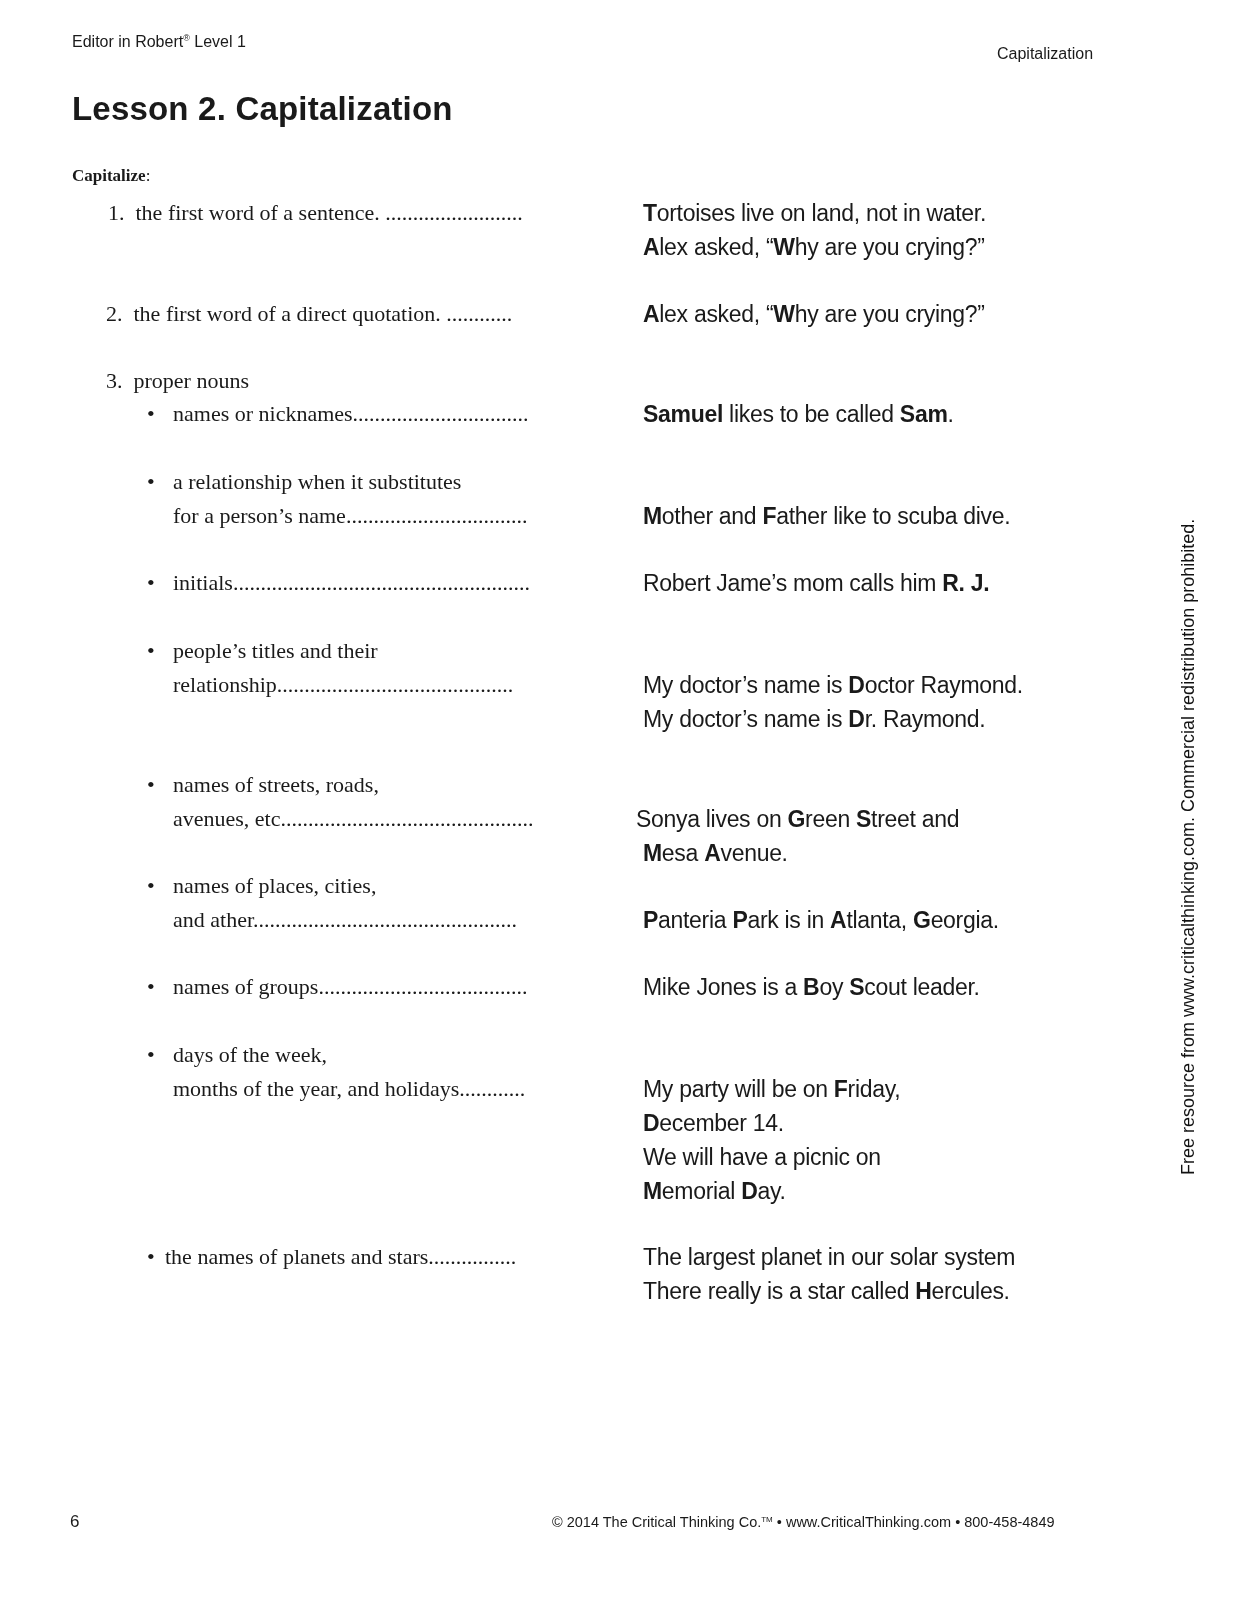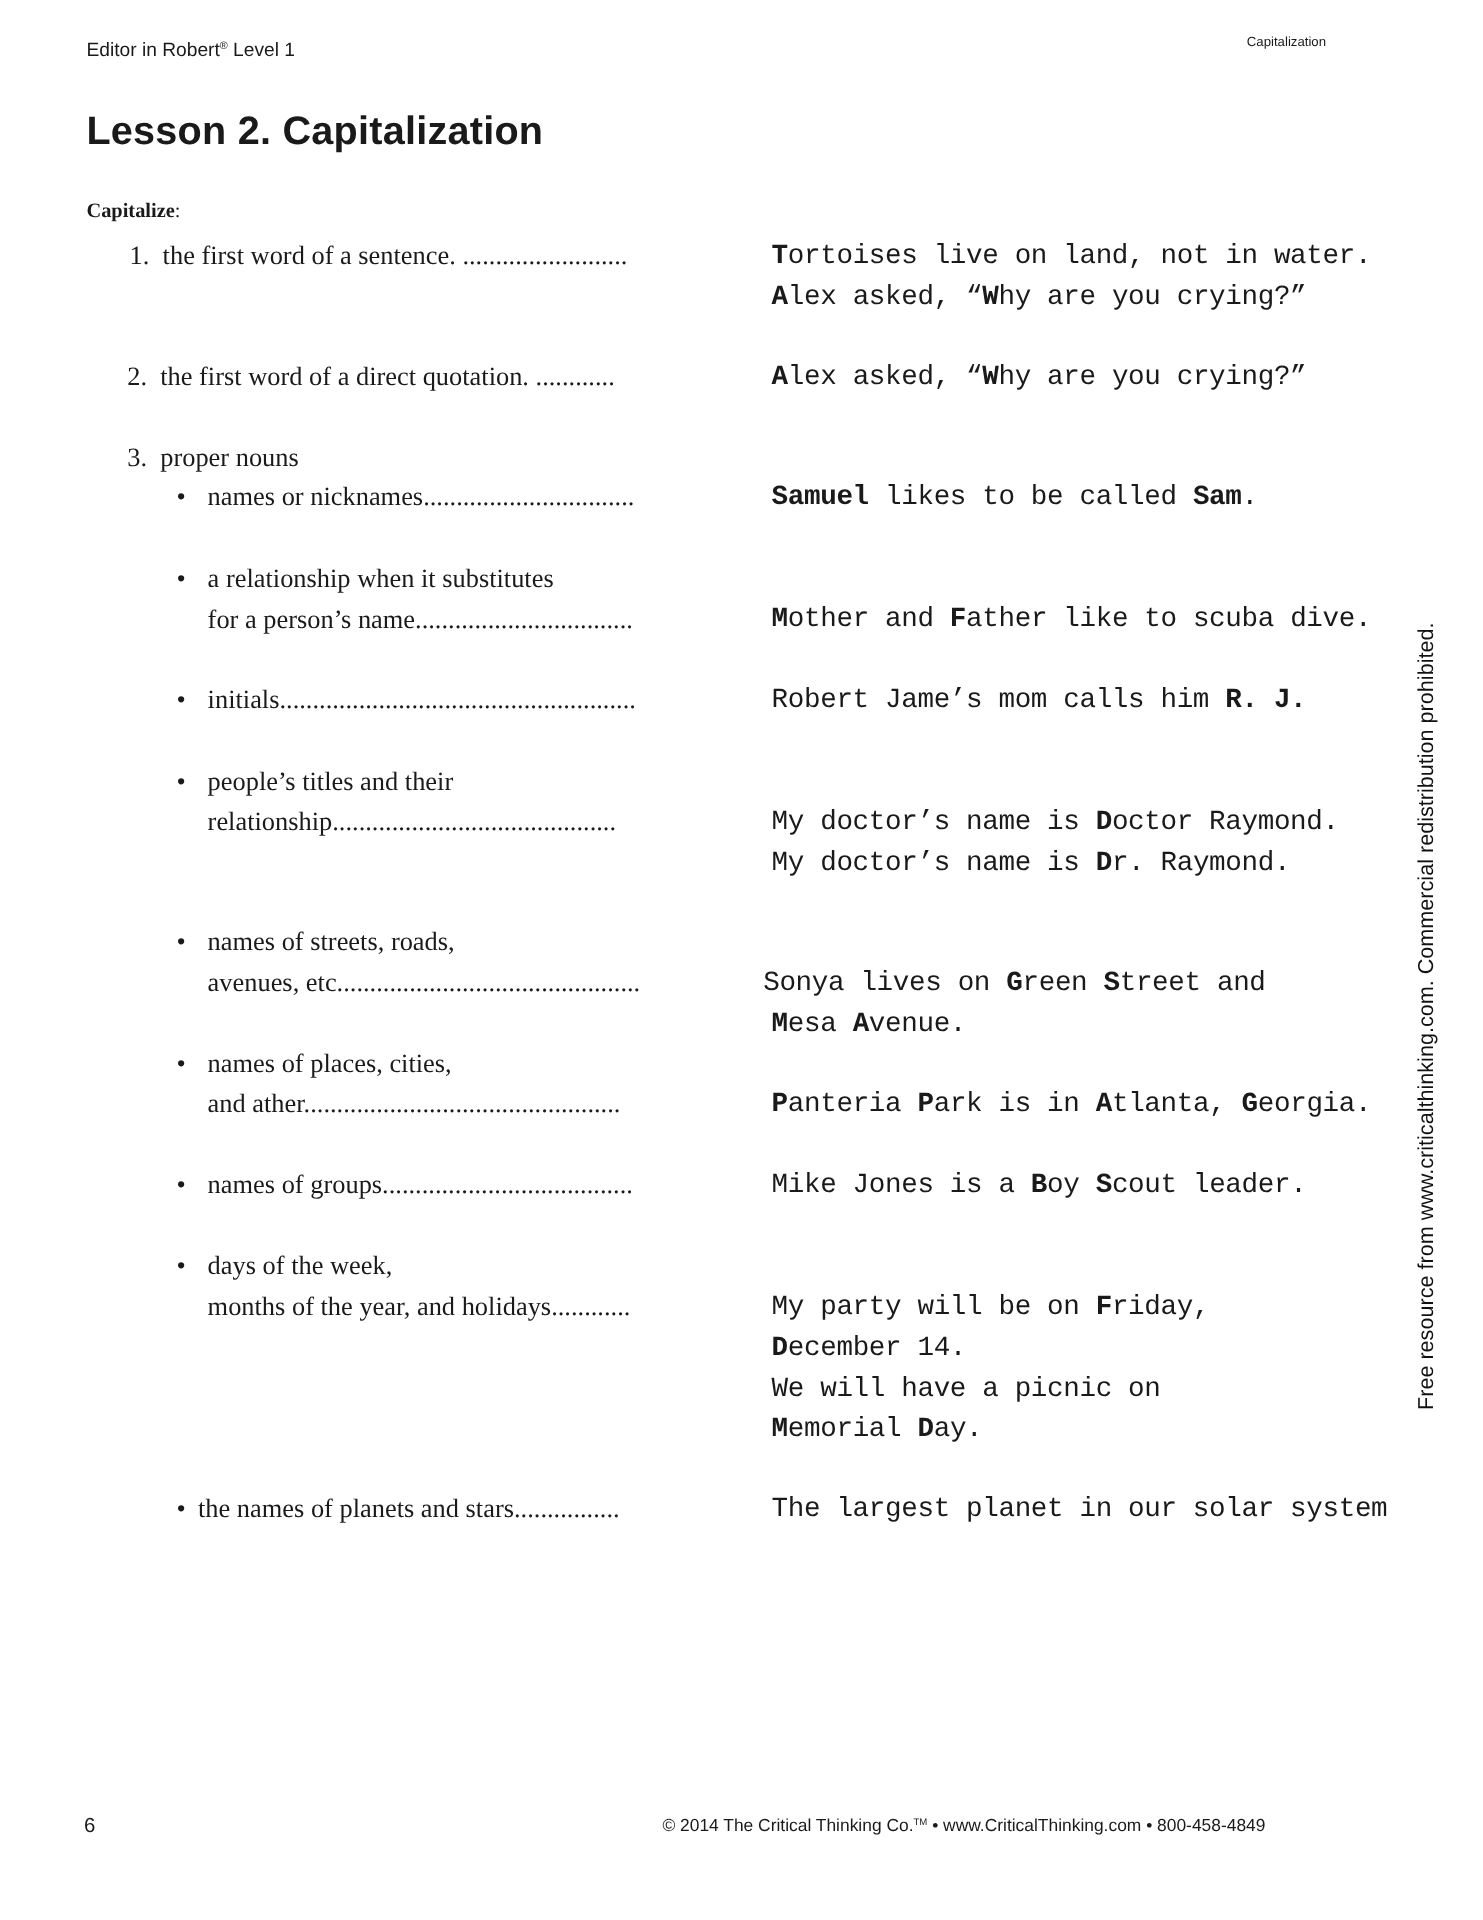--- a/index.html
+++ b/index.html
@@ -2,25 +2,25 @@
 <html><head>
 <meta charset="utf-8">
 <style>
   html, body { margin: 0; padding: 0; background: #ffffff; }
   body {
     width: 1236px; height: 1600px; position: relative; overflow: hidden;
     color: #1a1a1a;
   }
   .sans { font-family: "Liberation Sans", "DejaVu Sans", sans-serif; }
   .serif { font-family: "Liberation Serif", "DejaVu Serif", serif; }
-  .ex { font-family: Liberation Mono, monospace; font-weight: 300; letter-spacing: -0.3px; }
+  .ex { font-family: Liberation Sans, sans-serif; font-weight: 300; letter-spacing: -0.3px; }
 
   .header-left { position: absolute; left: 72px; top: 33px; font-size: 16px; }
   .header-left sup { font-size: 9px; vertical-align: 6px; }
-  .header-right { position: absolute; left: 997px; top: 29px; font-size: 11px; margin-left: 42px; }
+  .header-right { position: absolute; left: 997px; top: 45px; font-size: 16px; }
 
   .title { position: absolute; left: 72px; top: 90px; font-size: 33px; font-weight: bold; margin: 0; letter-spacing: 0.2px; }
 
   .capitalize-label { position: absolute; left: 72px; top: 166px; font-size: 17px; }
   .capitalize-label b { font-weight: bold; }
 
   .rule { position: absolute; font-size: 22px; line-height: 34px; white-space: nowrap; }
   .bullet { position: absolute; font-size: 22px; line-height: 34px; }
 
   .examples { position: absolute; left: 643px; font-size: 23px; line-height: 34px; white-space: nowrap; }
@@ -142,18 +142,19 @@
   <div>We will have a picnic on</div>
   <div><b>M</b>emorial <b>D</b>ay.</div>
 </div>
 
 <div class="bullet serif" style="left:147px; top:1240px;">•</div>
 <div class="rule serif" style="left:165px; top:1240px;">
   <div>the names of planets and stars................</div>
 </div>
 <div class="examples ex" style="top:1240px;">
   <div>The largest planet in our solar system</div>
+  <div>There really is a star called <b>H</b>ercules.</div>
 </div>
 
 <div class="side-note sans">Free resource from www.criticalthinking.com. Commercial redistribution prohibited.</div>
 
 <div class="page-num sans">6</div>
 <div class="footer sans"><span>© 2014 The Critical Thinking Co.</span><sup>TM</sup><span> • www.CriticalThinking.com • 800-458-4849</span></div>
 
 </body></html>

